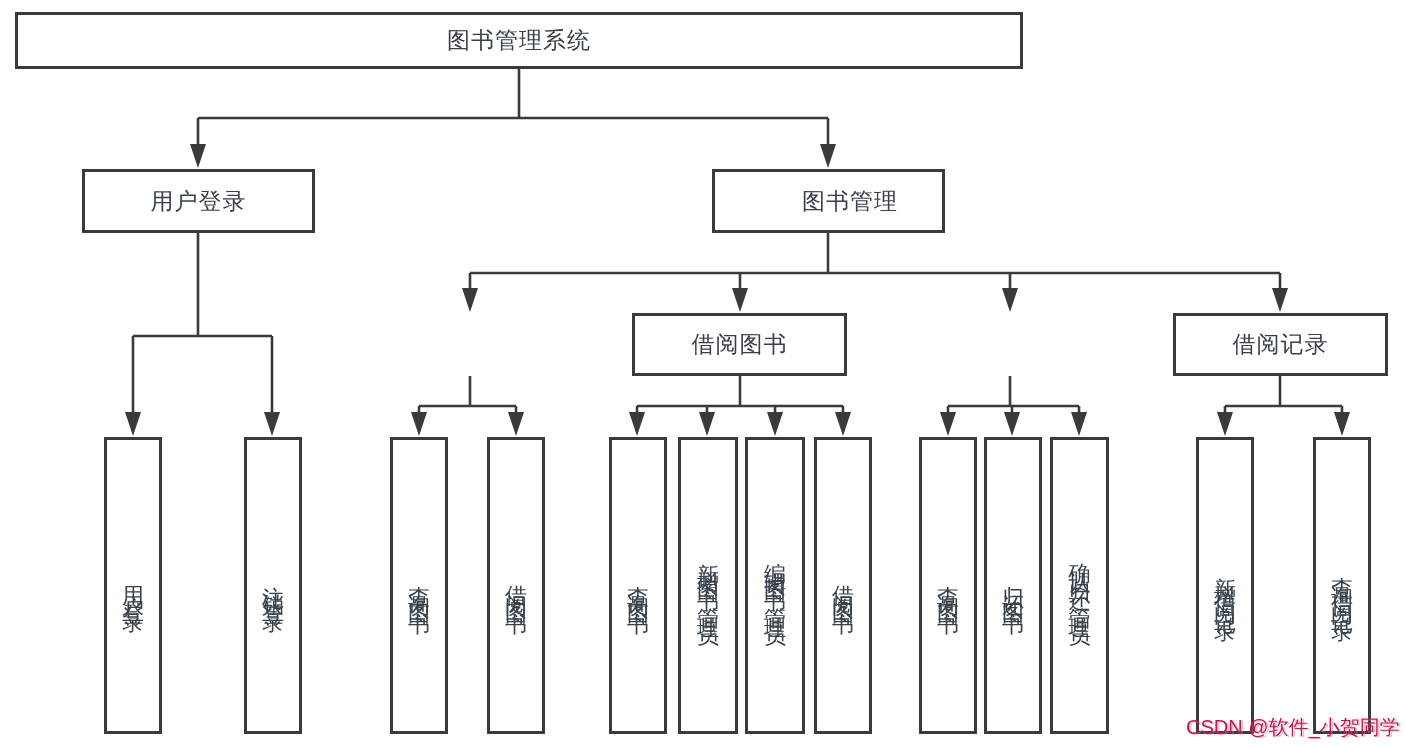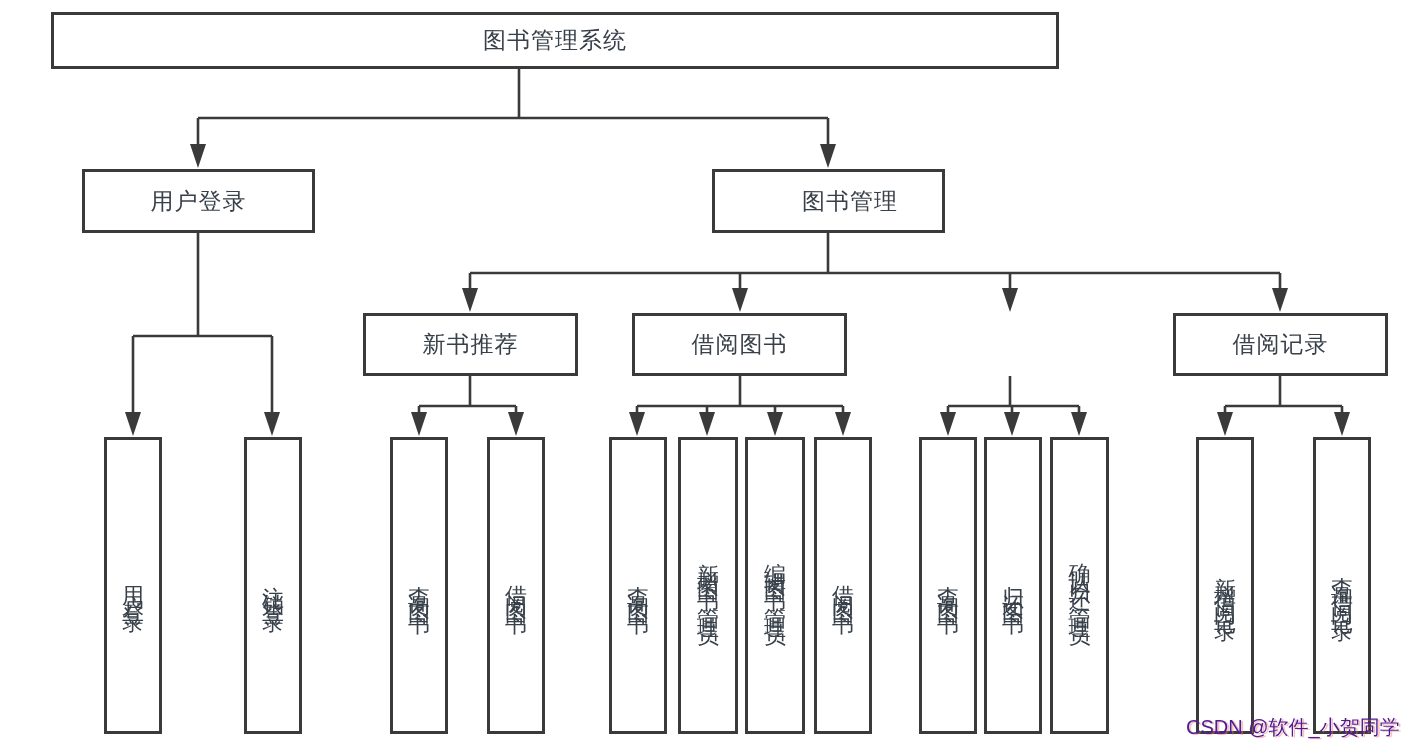--- a/index.html
+++ b/index.html
@@ -27,21 +27,21 @@
     border: 3px solid #3a3a3a;
     background: #ffffff;
     display: flex;
     align-items: center;
     justify-content: center;
     color: #38404a;
     font-size: 23px;
     letter-spacing: 1px;
     z-index: 2;
   }
-  .node.root   { left: 15px;  top: 12px;  width: 1008px; height: 57px; margin-left: 36px; }
+  .node.root   { left: 15px;  top: 12px;  width: 1008px; height: 57px; }
   .node.lv2    { top: 169px; height: 64px; width: 233px; }
   .node.lv2.a  { left: 82px; }
   .node.lv2.b  { left: 712px; padding-left: 43px; }
   .node.lv3    { top: 313px; height: 63px; width: 215px; }
   .node.lv3.a  { left: 363px; }
   .node.lv3.b  { left: 632px; }
   .node.lv3.c  { left: 903px; }
   .node.lv3.d  { left: 1173px; }
   .leaf {
     position: absolute;
@@ -64,21 +64,21 @@
     line-height: 1.0;
     color: #38404a;
     max-height: 285px;
     white-space: nowrap;
   }
   .watermark {
     position: absolute;
     left: 1186px;
     top: 714px;
     font-size: 20px;
-    color: #4c1d95;
+    color: #be185d;
     text-shadow: 2px 1px 0 rgba(248, 114, 114, 0.45);
     white-space: nowrap;
     z-index: 3;
   }
   .connectors line { stroke: #3a3a3a; stroke-width: 2.6; }
   .connectors polygon { fill: #3a3a3a; }
 </style>
 </head>
 <body>
 
@@ -144,21 +144,20 @@
     <polygon points="1225,436 1217,412 1233,412"></polygon>
     <line x1="1342" y1="406" x2="1342" y2="418"></line>
     <polygon points="1342,436 1334,412 1350,412"></polygon>
   </svg>
 
   <div class="node root">图书管理系统</div>
 
   <div class="node lv2 a">用户登录</div>
   <div class="node lv2 b">图书管理</div>
 
-  <div class="node lv3 a">新书推荐</div>
   <div class="node lv3 b">借阅图书</div>
   <div class="node lv3 d">借阅记录</div>
 
   <div class="leaf" style="left:104px">
     <span>用户登录</span>
   </div>
   <div class="leaf" style="left:244px">
     <span>注销登录</span>
   </div>
 

